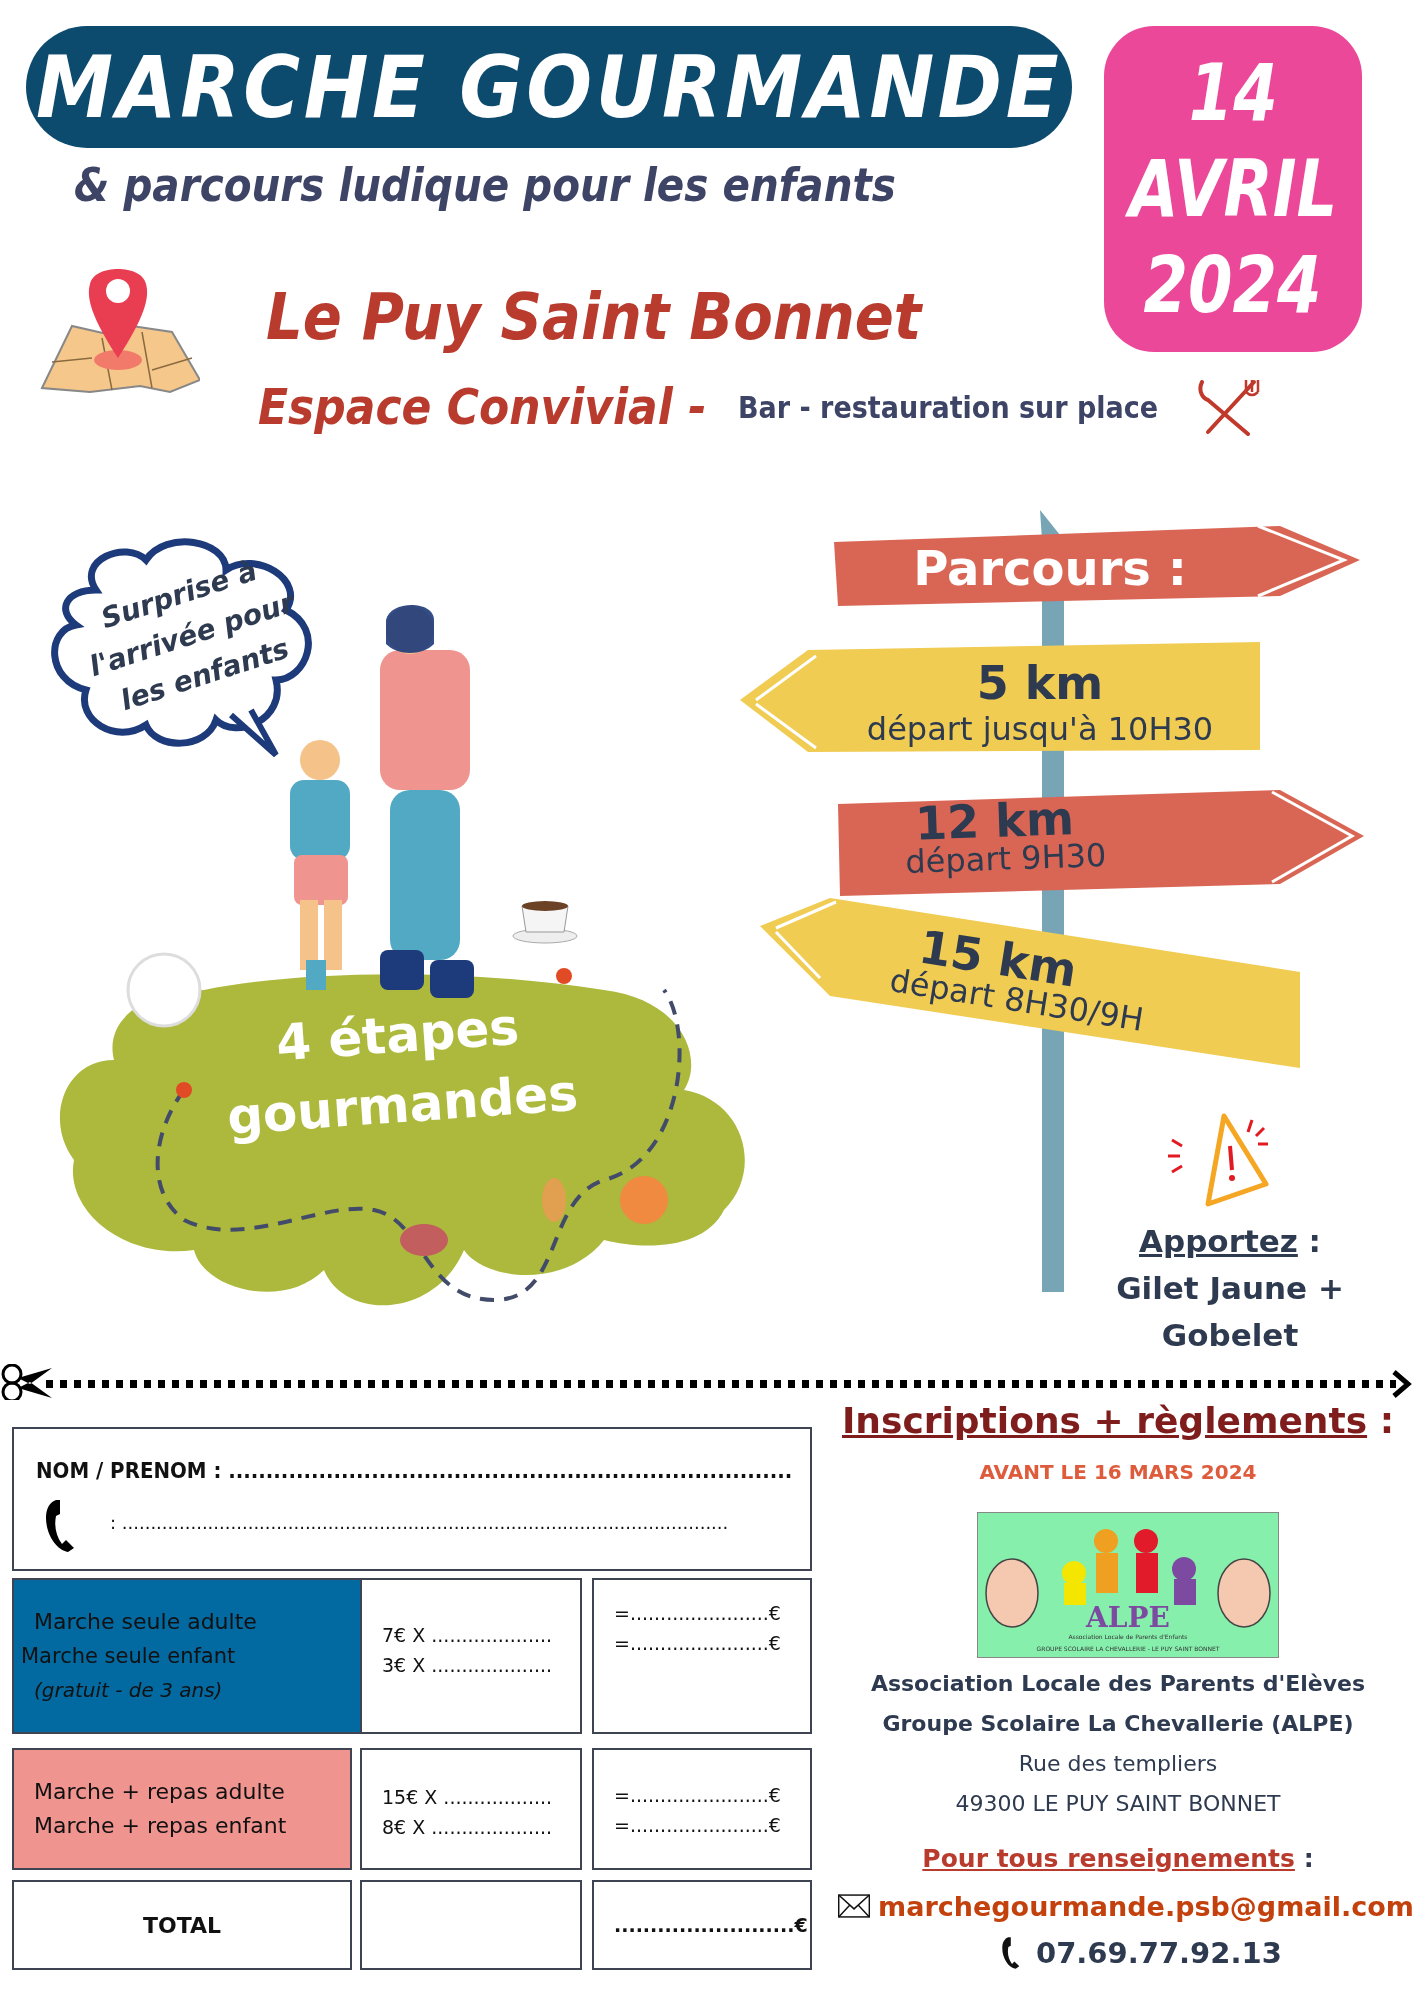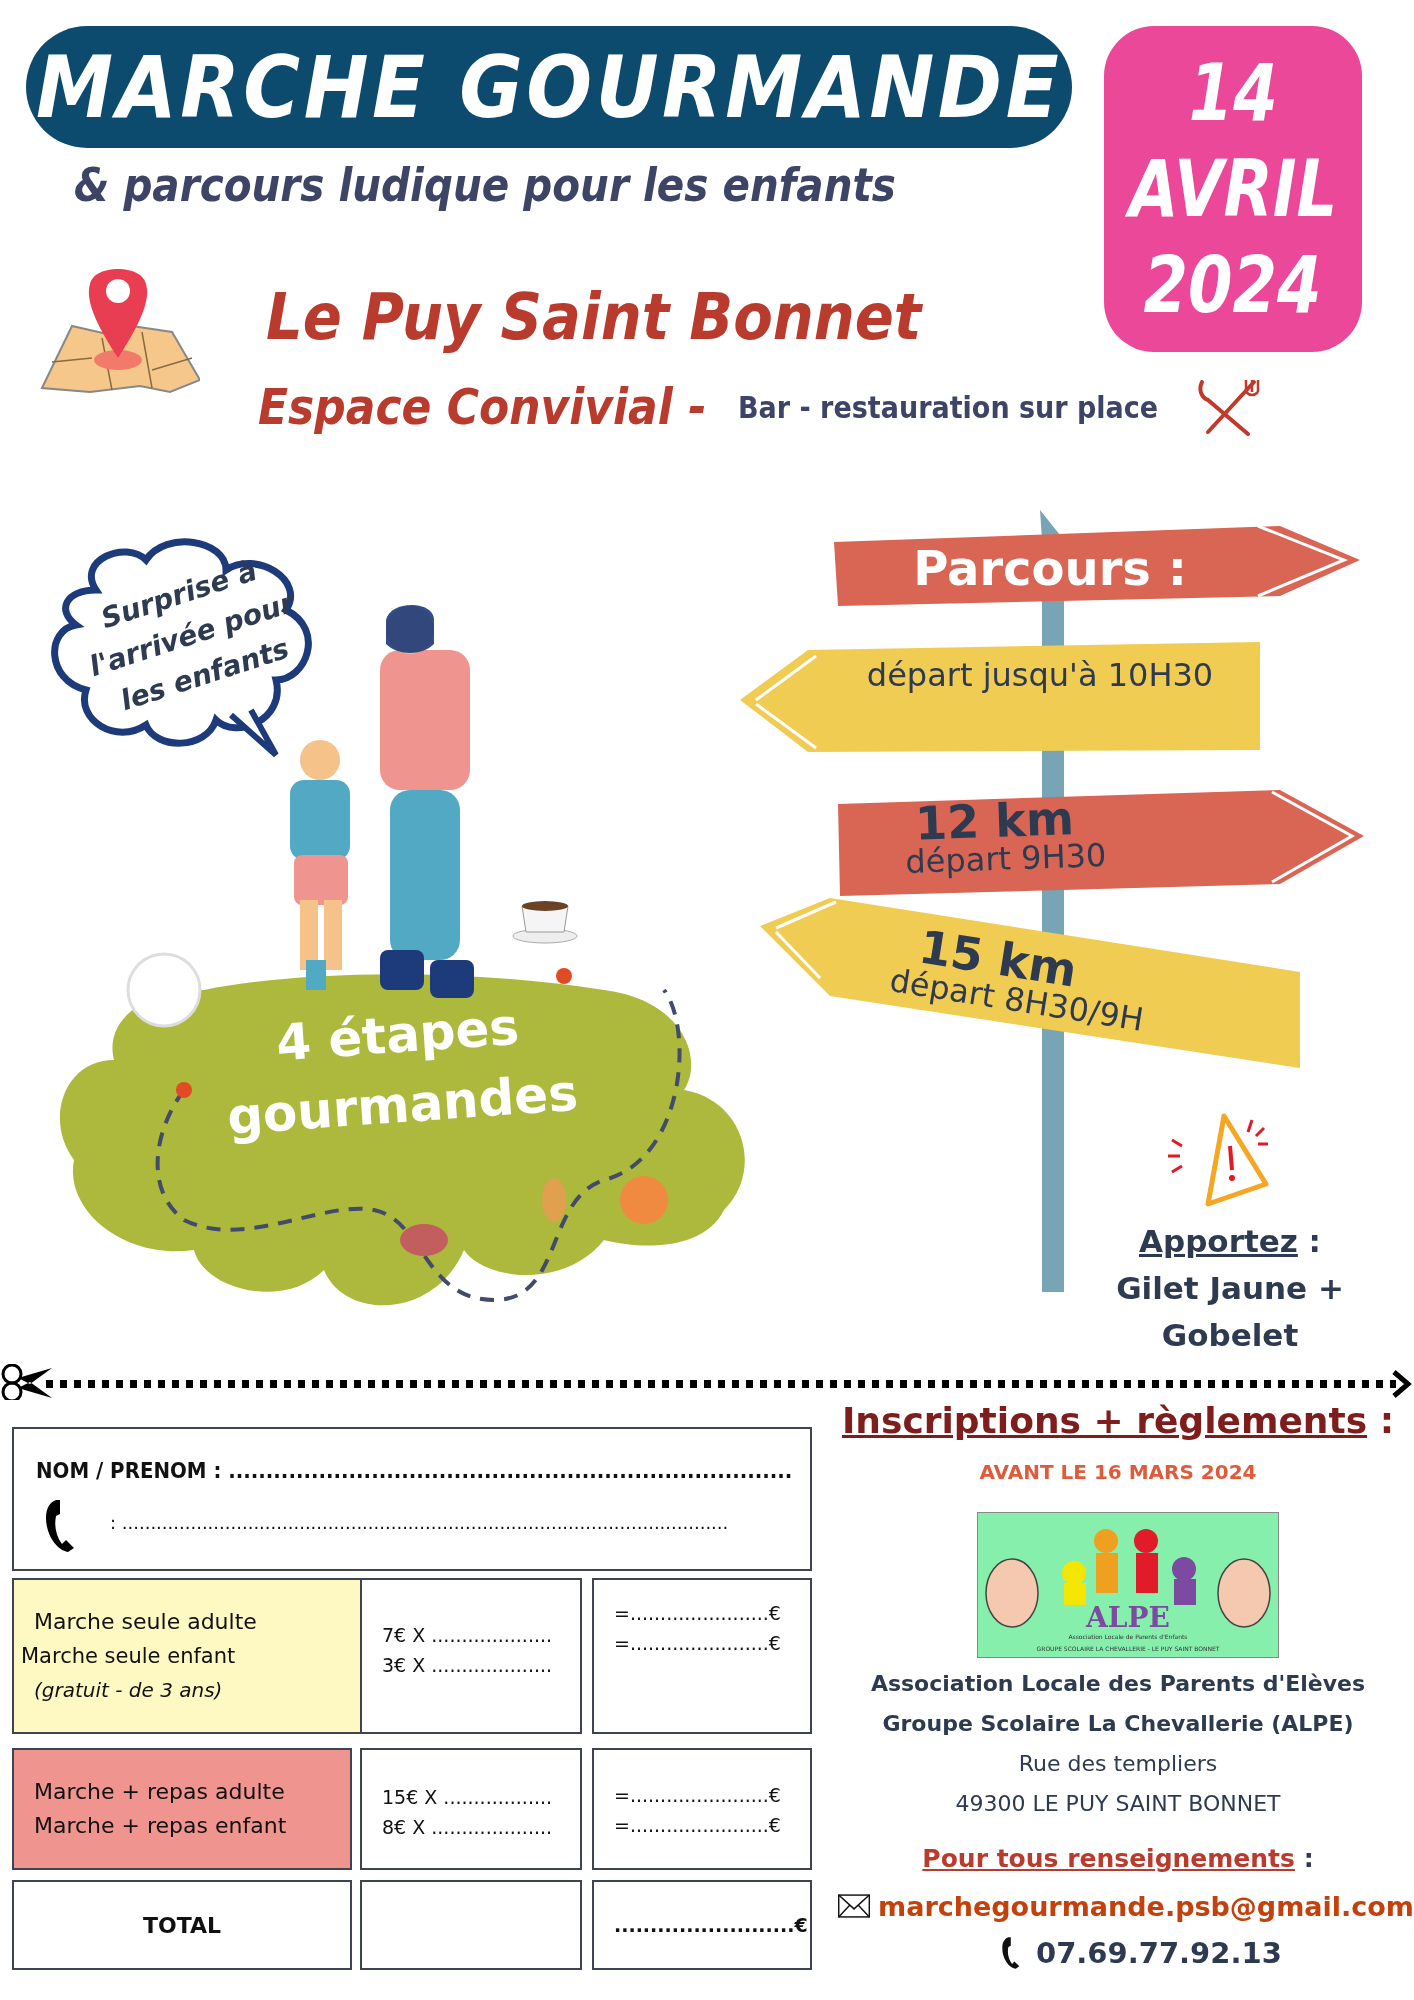--- a/index.html
+++ b/index.html
@@ -146,20 +146,21 @@
   <path d="M538,26 L624,60 L538,96" fill="none" stroke="#fff" stroke-width="3"></path>
   <path d="M20,200 L88,150 L540,142 L540,250 L88,252 Z" fill="#f0cc52"></path>
   <path d="M36,200 L96,156 M36,204 L96,248" stroke="#fff" stroke-width="3"></path>
   <path d="M118,304 L560,290 L644,336 L560,384 L120,396 Z" fill="#d96655"></path>
   <path d="M552,292 L632,336 L552,382" fill="none" stroke="#fff" stroke-width="3"></path>
   <path d="M40,426 L110,398 L580,472 L580,568 L110,496 Z" fill="#f0cc52"></path>
   <path d="M56,428 L116,402 M56,432 L100,478" stroke="#fff" stroke-width="3"></path>
 </svg>
 <div class="sign-text sign-head" style="left:880px;top:540px;width:340px;">Parcours :</div>
 <div class="sign-text" style="left:840px;top:656px;width:400px;">
+  <div class="sign-km">5 km</div>
   <div class="sign-dep">départ jusqu'à 10H30</div>
 </div>
 <div class="sign-text" style="left:880px;top:792px;width:340px;transform:rotate(-2deg);">
   <div class="sign-km" style="margin-left:-110px;">12 km</div>
   <div class="sign-dep" style="margin-left:-90px;margin-top:-8px;">départ 9H30</div>
 </div>
 <div class="sign-text" style="left:880px;top:940px;width:340px;transform:rotate(9deg);">
   <div class="sign-km" style="margin-left:-110px;">15 km</div>
   <div class="sign-dep" style="margin-left:-60px;margin-top:-8px;">départ 8H30/9H</div>
 </div>
@@ -186,21 +187,21 @@
   <path d="M1394,8 L1408,20 L1394,32" fill="none" stroke="#000" stroke-width="5"></path>
 </svg>
 
 <div class="cell form-top"></div>
 <div class="abs nom-label">NOM / PRENOM : ...........................................................................</div>
 <svg class="abs phone-small" viewBox="0 0 36 56">
   <path d="M12,2 L16,2 L16,16 L12,18 C10,28 12,38 18,46 L22,42 L30,50 L24,54 C12,52 2,36 2,20 C2,10 6,4 12,2 Z" fill="#000"></path>
 </svg>
 <div class="abs phone-dots">: ..........................................................................................................</div>
 
-<div class="cell" style="left:12px;top:1578px;width:376px;height:156px;background:#fef9c3;display:flex;flex-direction:column;justify-content:center;">
+<div class="cell" style="left:12px;top:1578px;width:376px;height:156px;background:#0369a1;display:flex;flex-direction:column;justify-content:center;">
   <div class="row-label">Marche seule adulte</div>
   <div class="row-label" style="font-size:21px;padding-left:7px;">Marche seule enfant</div>
   <div class="row-label row-note">(gratuit - de 3 ans)</div>
 </div>
 <div class="cell" style="left:360px;top:1578px;width:222px;height:156px;padding-top:40px;">
   <div class="price-lines">7€ X ....................</div>
   <div class="price-lines">3€ X ....................</div>
 </div>
 <div class="cell" style="left:592px;top:1578px;width:220px;height:156px;padding-top:18px;">
   <div class="total-lines">=.......................€</div>

